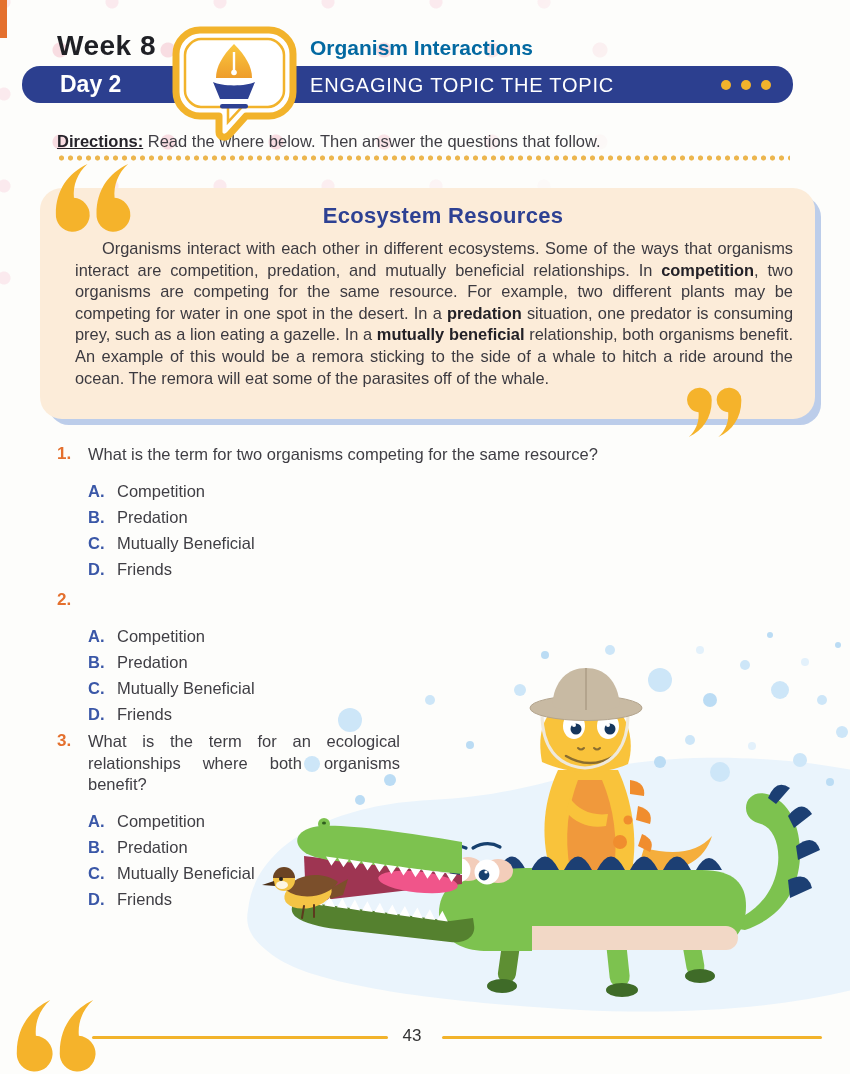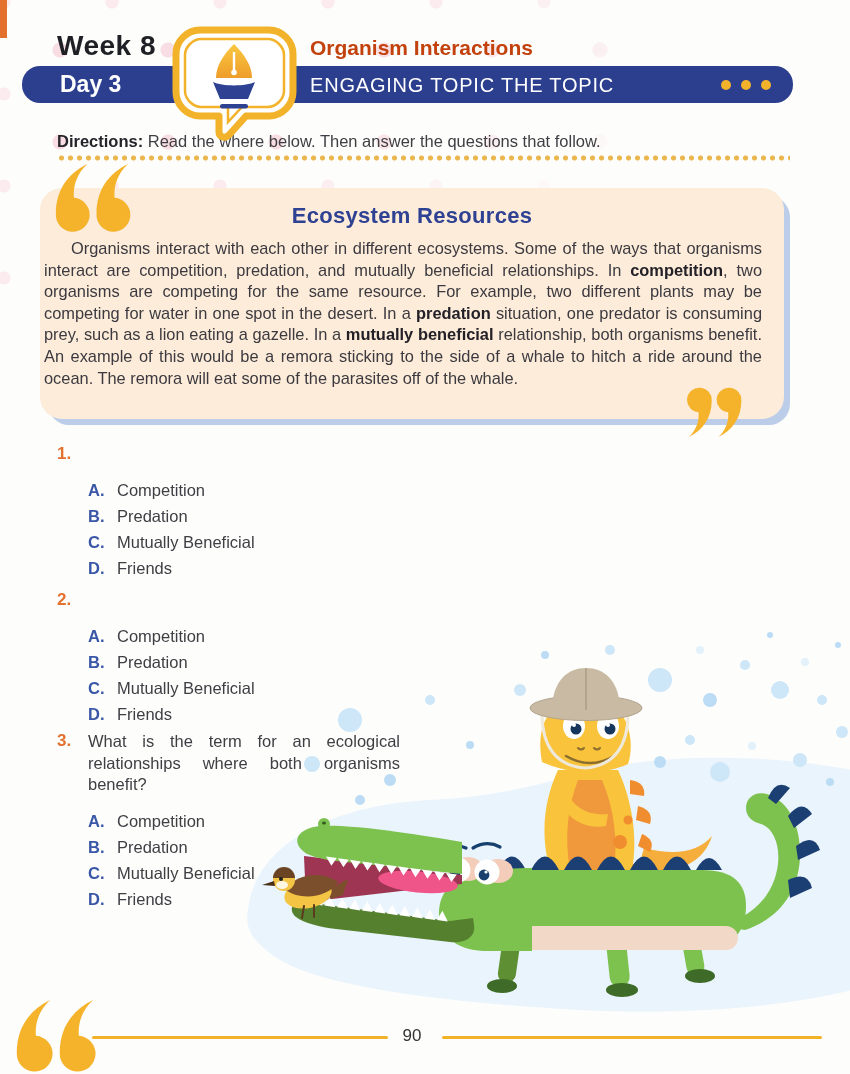--- a/index.html
+++ b/index.html
@@ -24,37 +24,38 @@
   
   .week{position:absolute; left:57px; top:30px; font-size:28px; font-weight:bold; letter-spacing:.5px; color:#1F2025; z-index:3;}
   .header-bar{
     position:absolute; left:22px; top:66px; width:771px; height:37px; z-index:2;
     background:var(--navy,#2C3F8F); border-radius:18px;
   }
   .day{position:absolute; left:38px; top:0; line-height:37px; color:#fff; font-size:23px; font-weight:bold;}
   .section-title{position:absolute; left:288px; top:0; line-height:38px; color:#fff; font-size:20px; letter-spacing:.8px;}
   .bar-dots{position:absolute; right:22px; top:14px; display:flex; gap:10px;}
   .bar-dots span{width:10px; height:10px; border-radius:50%; background:var(--gold,#F2B32B); display:block;}
-  .lesson-title{position:absolute; left:310px; top:36px; font-size:21px; font-weight:bold; color:#c2410c; z-index:3;}
+  .lesson-title{position:absolute; left:310px; top:36px; font-size:21px; font-weight:bold; color:#0369a1; z-index:3;}
   .badge{position:absolute; left:172px; top:26px; width:125px; height:118px; z-index:4;}
 
   
   .directions{position:absolute; left:57px; top:132px; font-size:16.5px; z-index:3; color:var(--ink,#3F3E44);}
-  .directions b{color:#26242B;}
+  .directions b{color:#26242B;text-decoration:underline;}
   .dotted-divider{
     position:absolute; left:57px; top:155px; width:733px; height:6px; z-index:3;
     background-image:radial-gradient(circle, #ECB64E 2.2px, transparent 2.9px);
     background-size:9px 6px; background-repeat:repeat-x;
   }
 
   
   .passage-card{
     position:absolute; left:40px; top:188px; width:744px; height:231px; z-index:2;
     background:var(--cream,#FCECD9); border-radius:22px;
     box-shadow:7px 7px 0 -1px var(--shadow-blue,#BCCDEA);
+    padding-left:31px;
   }
   .passage-title{margin:15px 0 0 0; text-align:center; font-size:22px; font-weight:bold; color:var(--title-blue,#2E4193); letter-spacing:.3px;}
   .passage-paragraph{
     margin:9px 22px 0 4px; font-size:16.4px; line-height:21.6px; text-align:justify;
     text-indent:27px; color:#3C3A40;
   }
   .passage-paragraph b{color:#232127;}
   .quote{position:absolute; z-index:5;}
   .quote svg{display:block; width:100%; height:100%;}
   .quote-open-passage{left:52px; top:164px; width:80px; height:70px;}
@@ -85,21 +86,21 @@
 </head>
 <body>
 
 <div class="page">
 
   <div class="dots-pattern"></div>
   <div class="corner-strip"></div>
 
   <div class="week">Week 8</div>
   <div class="header-bar">
-    <span class="day">Day 3</span>
+    <span class="day">Day 2</span>
     <span class="section-title">ENGAGING TOPIC THE TOPIC</span>
     <span class="bar-dots">
         <span></span>
         <span></span>
         <span></span>
       </span>
   </div>
   <div class="lesson-title">Organism Interactions</div>
 
   <div class="badge">
@@ -142,20 +143,21 @@
         <g fill="#F5B32B">
       <path d="M31 0 C14 8 3 23 3 44 A15 15 0 1 0 19 30 C18 19 22 8 31 0 Z"></path>
       <path d="M67 0 C50 8 39 23 39 44 A15 15 0 1 0 55 30 C54 19 58 8 67 0 Z"></path>
     </g>
       </svg>
   </div>
 
   <div class="q q1">
     <div class="q-line">
       <span class="q-num">1.</span>
+      <span class="q-text">What is the term for two organisms competing for the same resource?</span>
     </div>
     <div class="opts">
       <div class="opt">
           <span class="opt-letter">A.</span>
           <span class="opt-text">Competition</span>
         </div>
       <div class="opt">
           <span class="opt-letter">B.</span>
           <span class="opt-text">Predation</span>
         </div>
@@ -330,16 +332,16 @@
 
   <div class="quote quote-footer">
     <svg viewBox="0 0 70 62">
         <g fill="#F5B32B">
       <path d="M31 0 C14 8 3 23 3 44 A15 15 0 1 0 19 30 C18 19 22 8 31 0 Z"></path>
       <path d="M67 0 C50 8 39 23 39 44 A15 15 0 1 0 55 30 C54 19 58 8 67 0 Z"></path>
     </g>
       </svg>
   </div>
   <div class="footer-line footer-line-left"></div>
-  <div class="page-number">90</div>
+  <div class="page-number">43</div>
   <div class="footer-line footer-line-right"></div>
 
 </div>
 
 </body></html>

